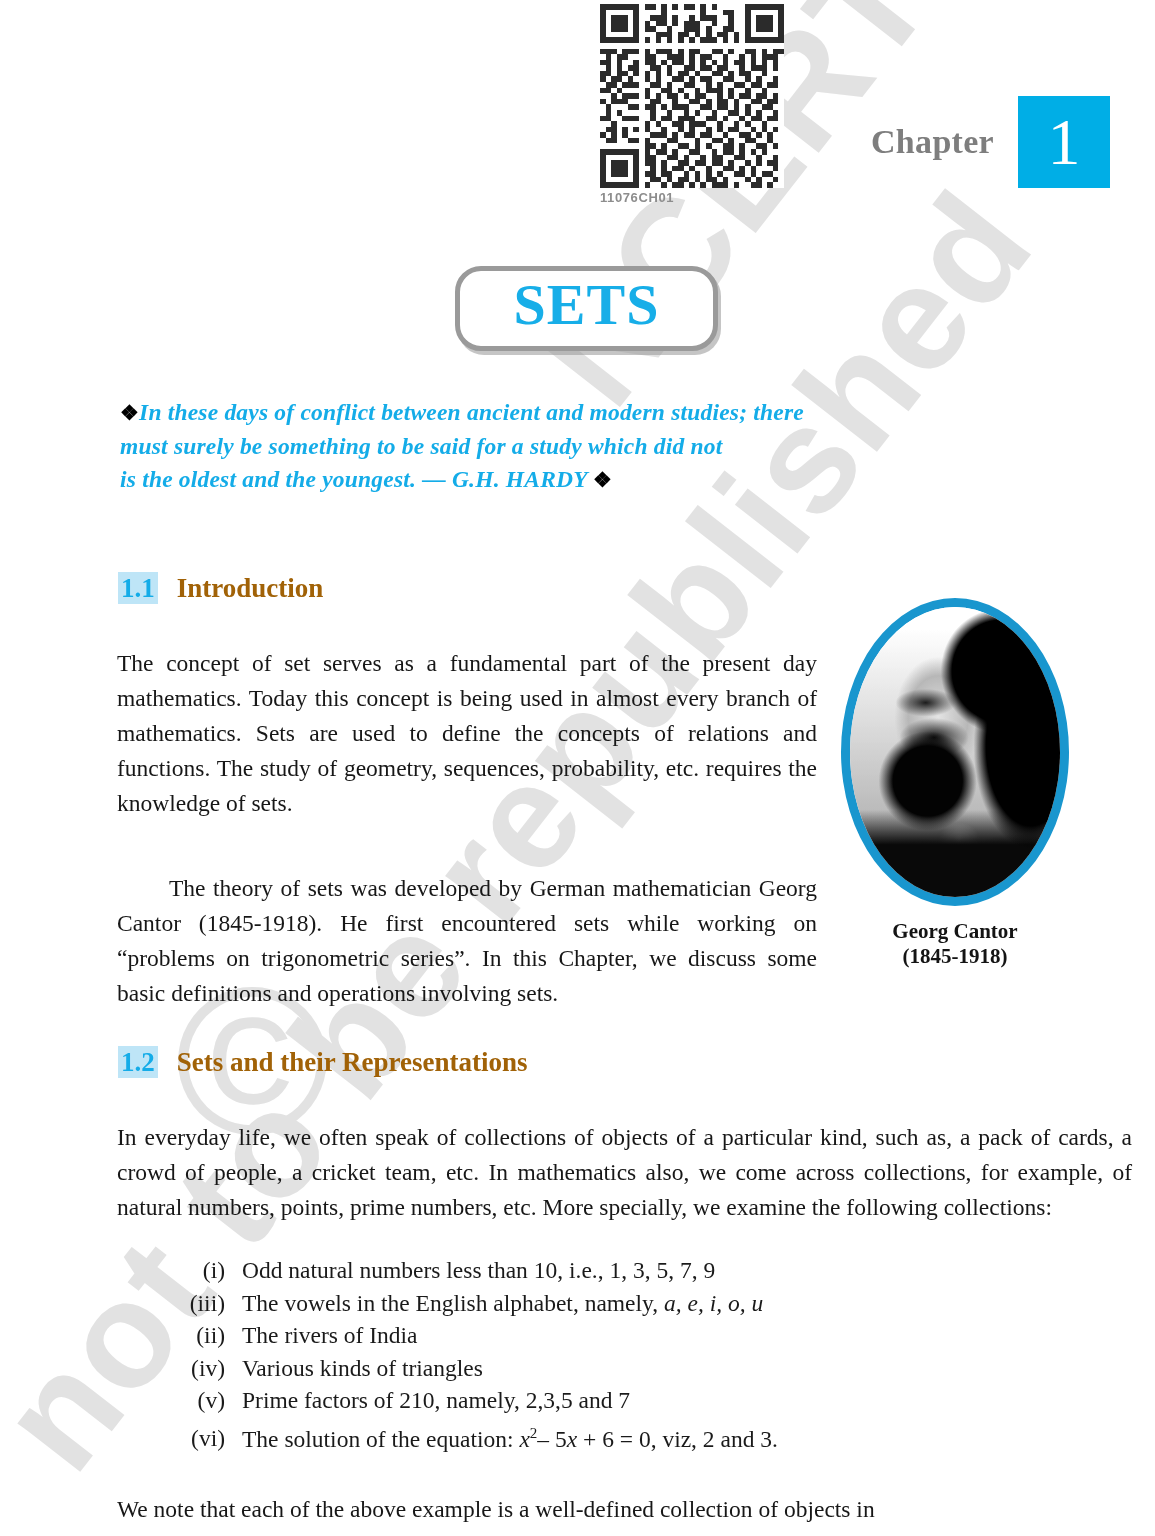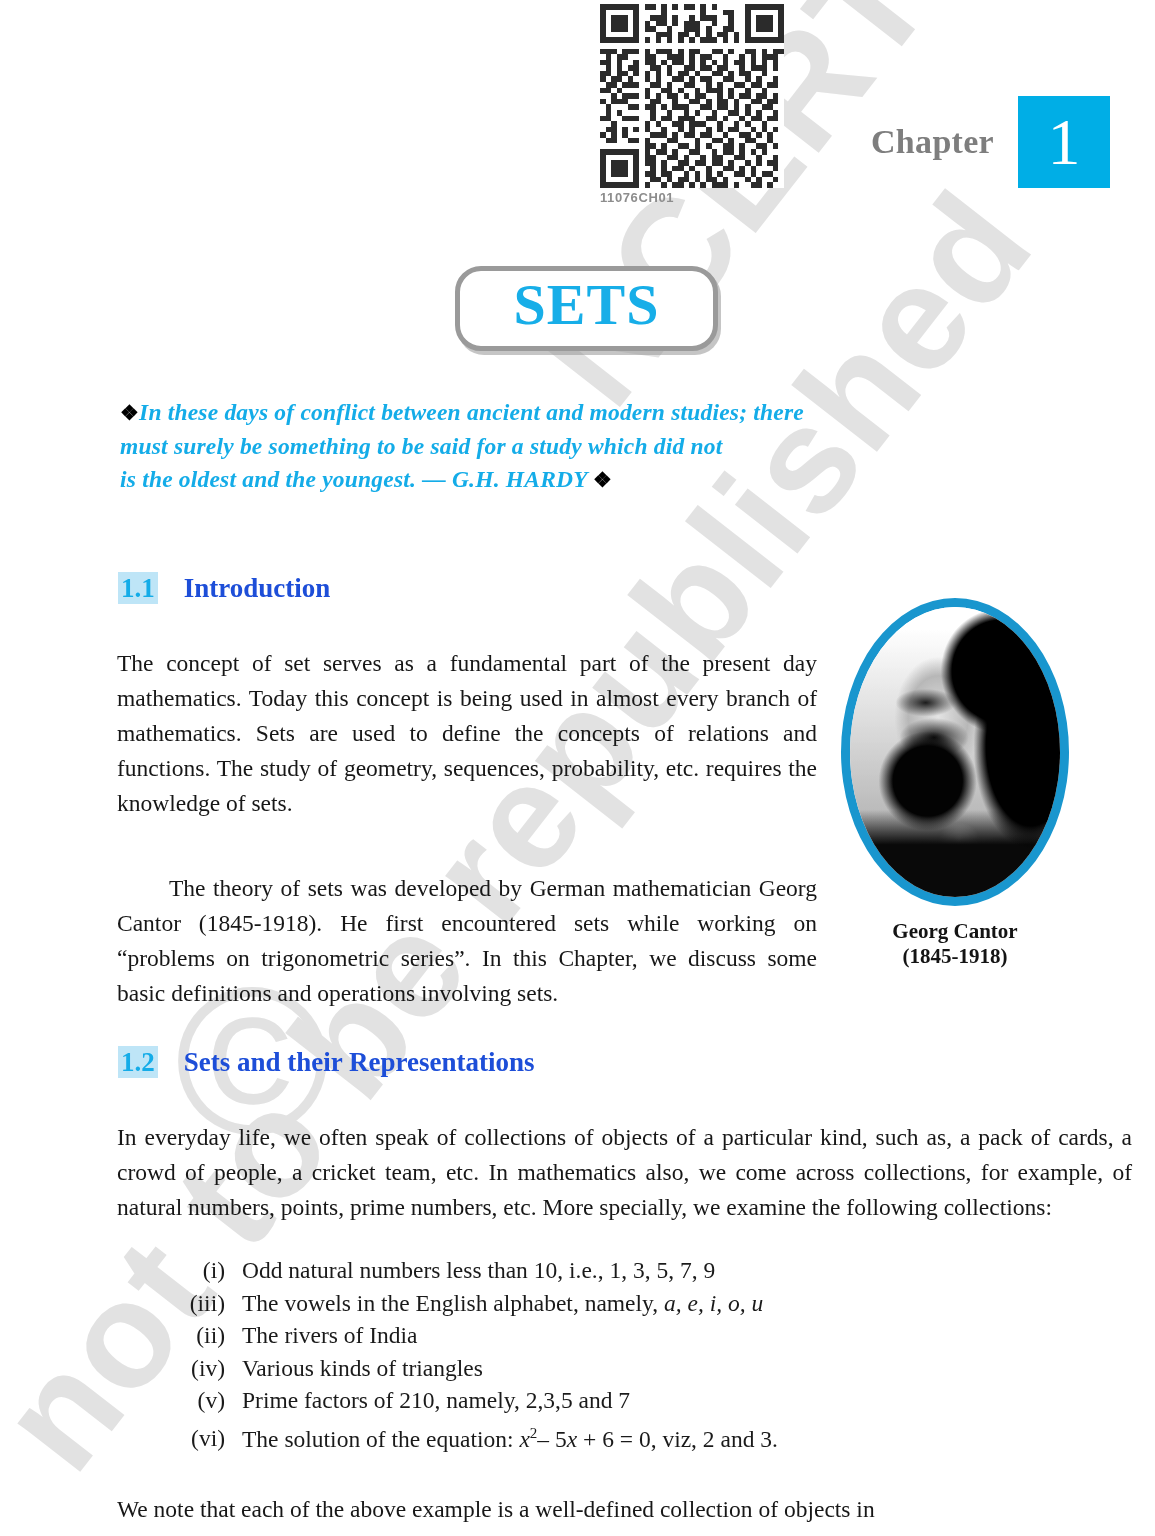--- a/index.html
+++ b/index.html
@@ -163,22 +163,22 @@
     font-size: 27px;
     line-height: 1.1;
     white-space: nowrap;
   }
   .sec-num {
     background: #BEE5F7;
     color: #14ACE8;
     padding: 1px 3px;
   }
   .sec-title {
-    color: #1d4ed8;
-    margin-left: 26px;
+    color: #a16207;
+    margin-left: 19px;
   }
   #sec-1-1 { left: 118px; top: 574px; }
   #sec-1-2 { left: 118px; top: 1048px; }
 
   
   .body-p {
     position: absolute;
     font-size: 23.5px;
     line-height: 35px;
     text-align: justify;

